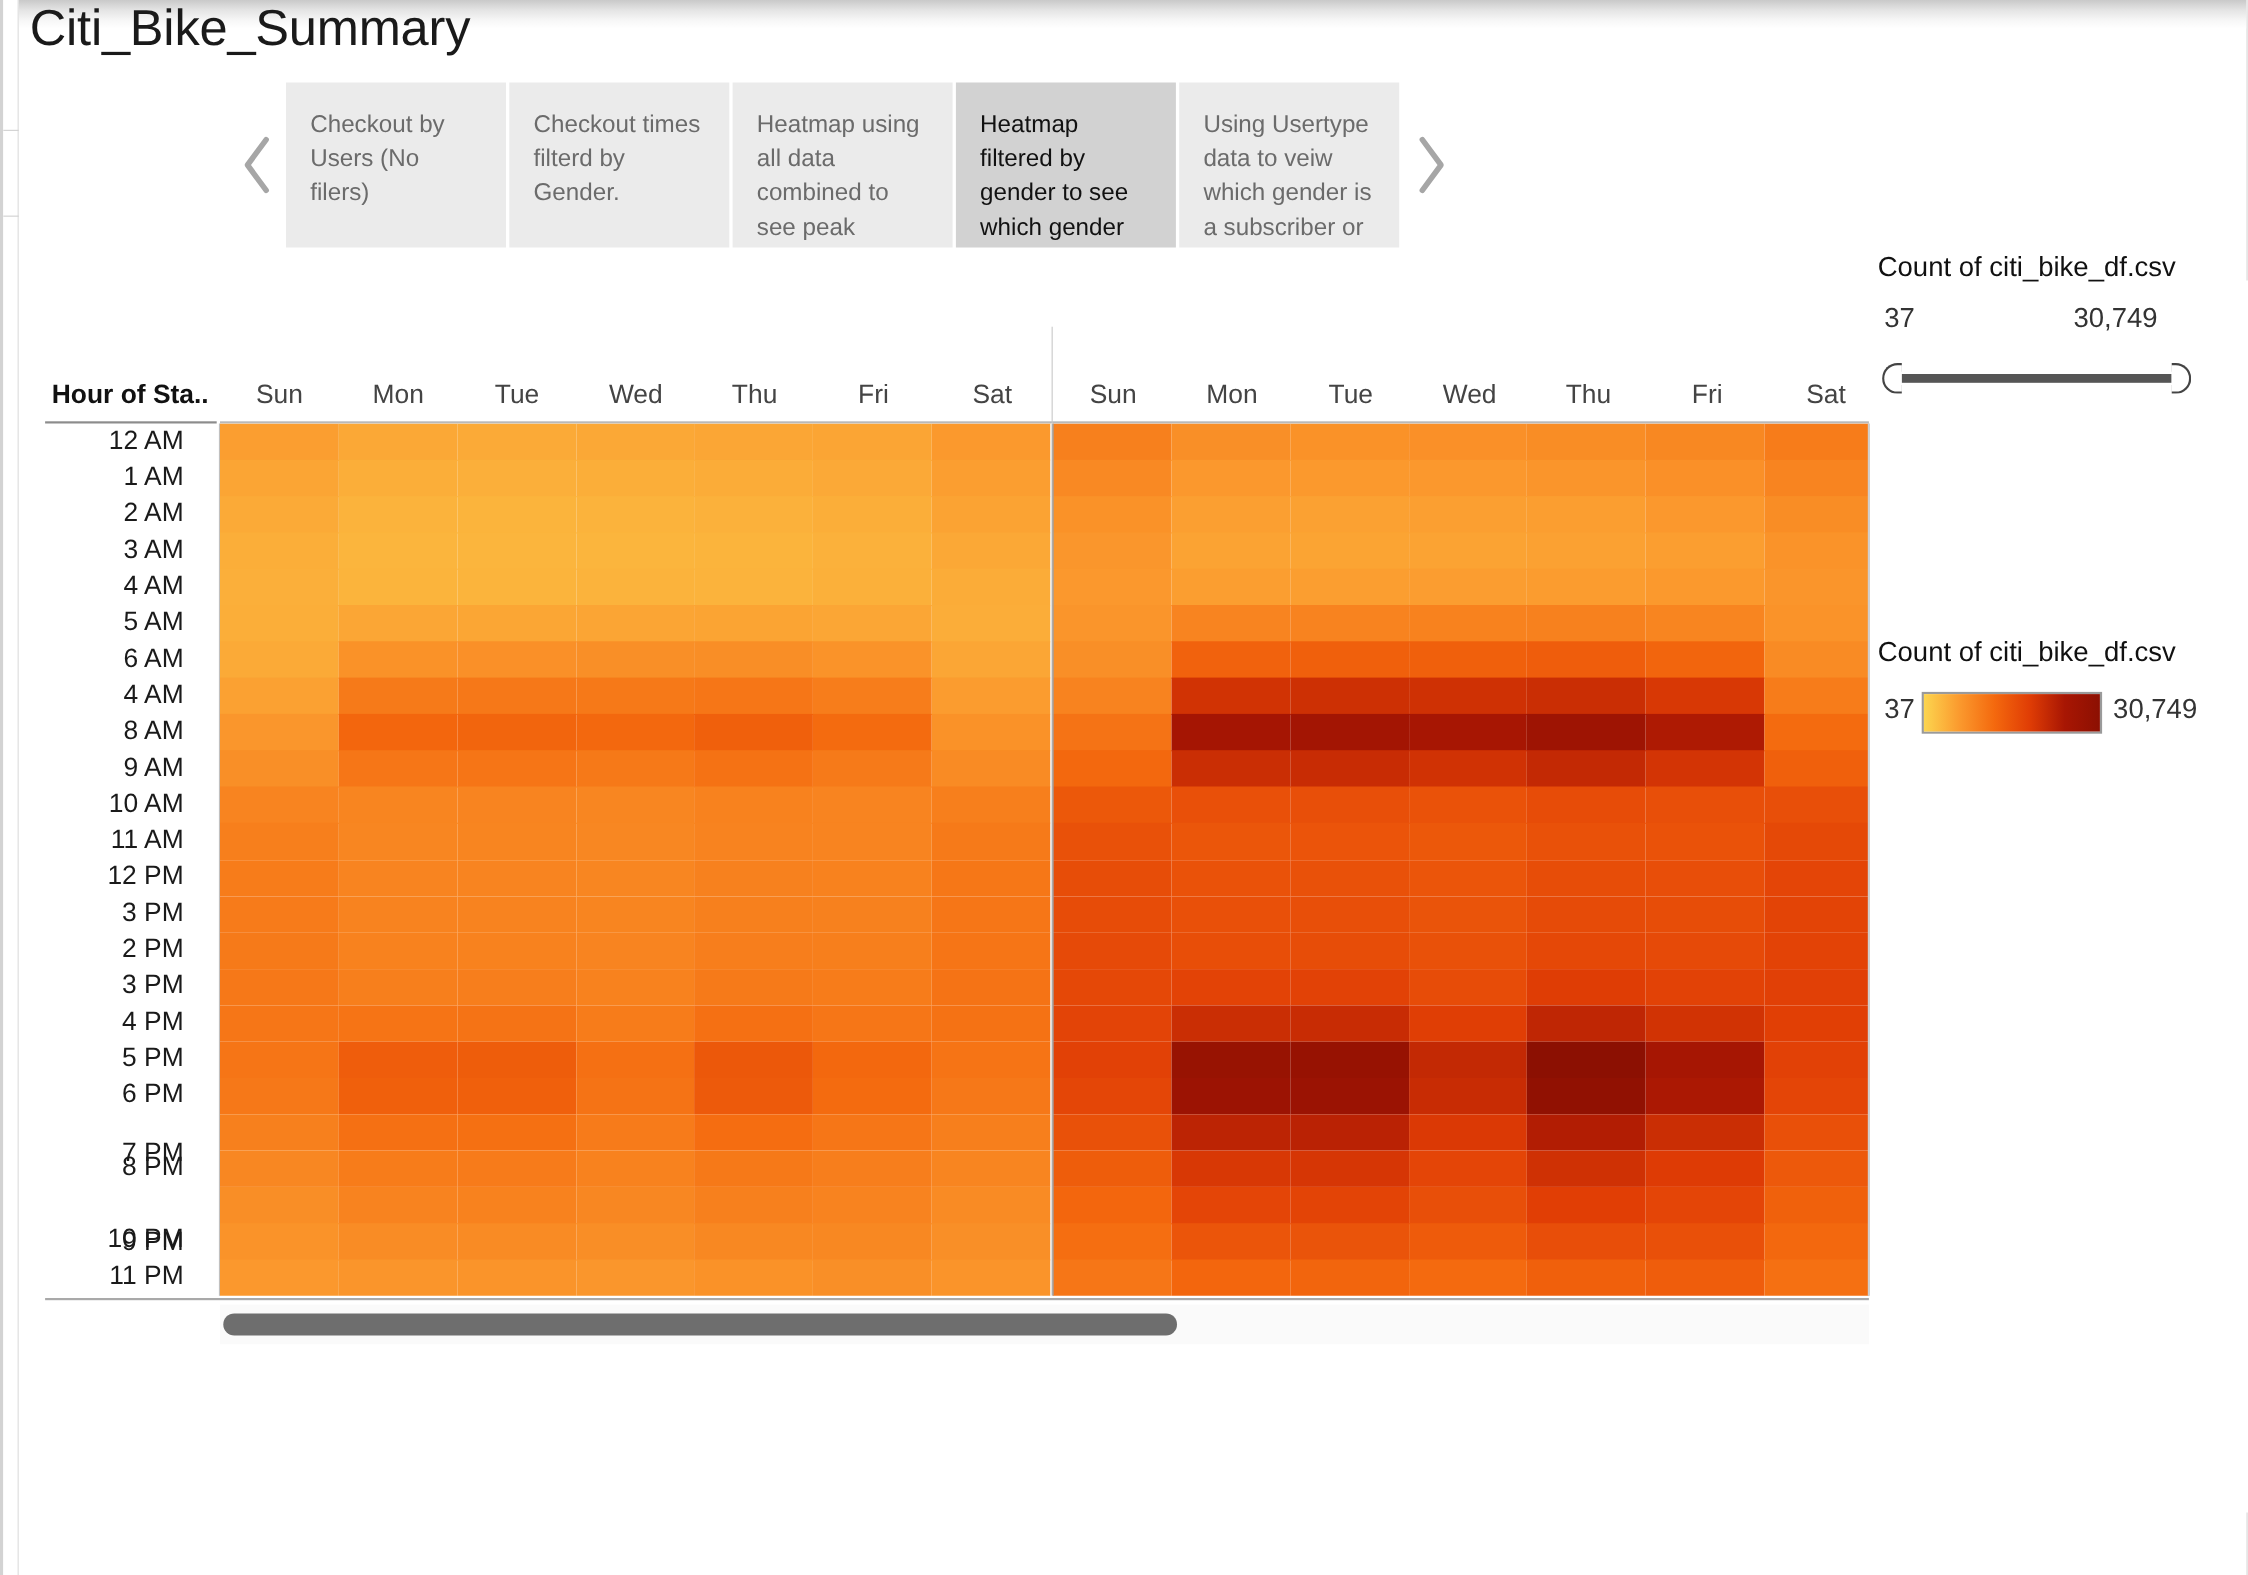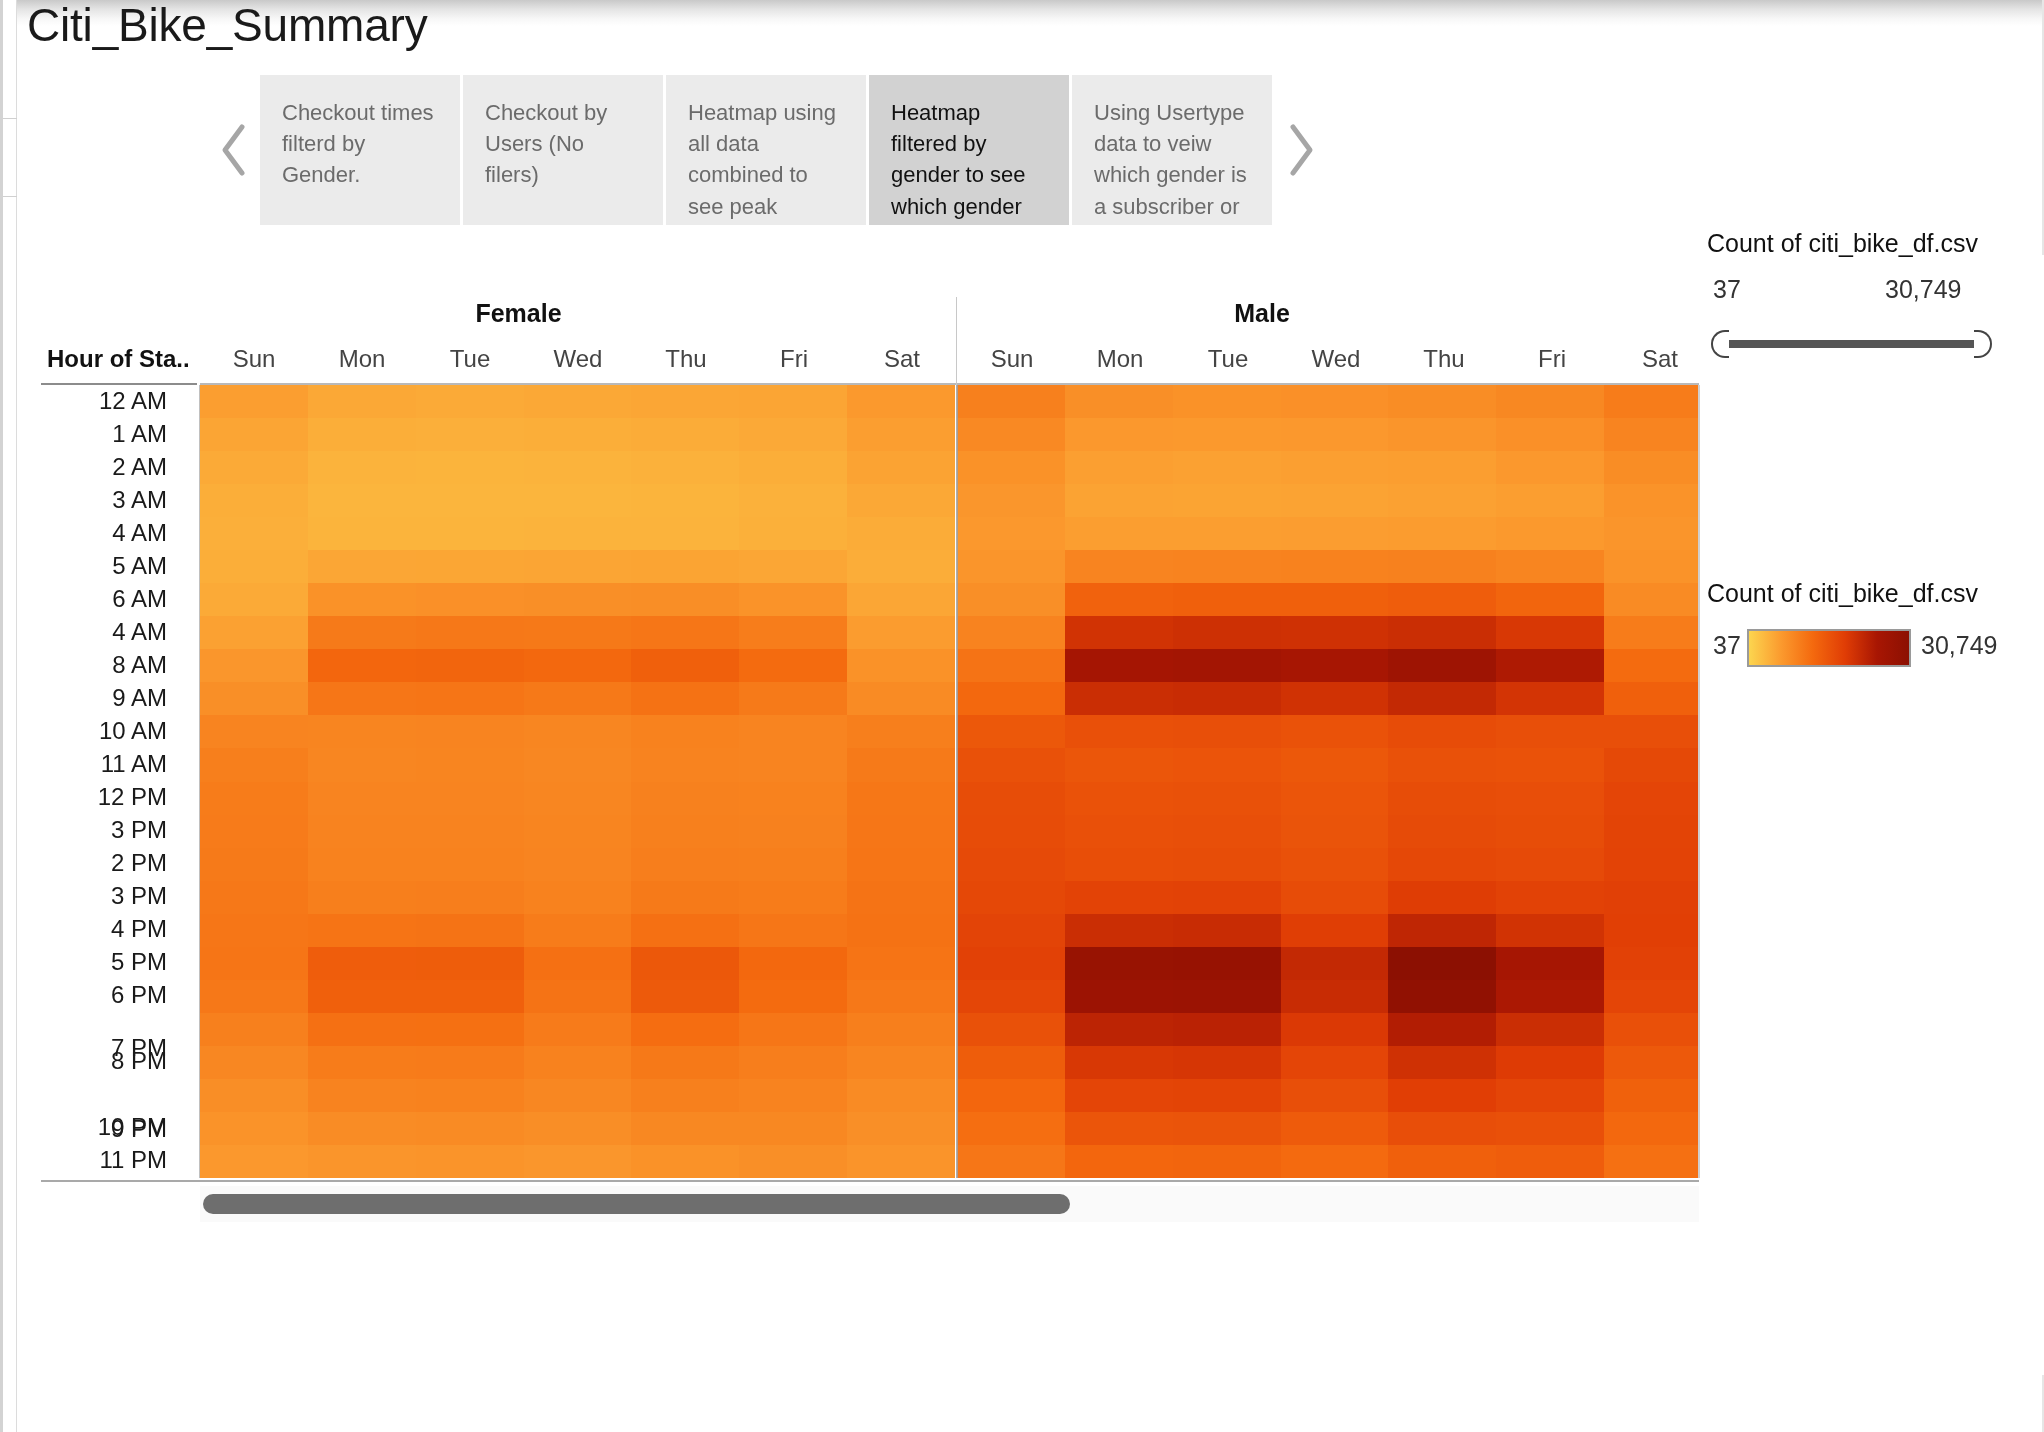--- a/index.html
+++ b/index.html
@@ -183,24 +183,24 @@
   <div id="page-title">Citi_Bike_Summary</div>
 
   <div id="story-nav">
     <div class="nav-arrow">
       <svg width="30" height="54" viewBox="0 0 30 54" aria-hidden="true">
         <polyline points="23,4 6,27 23,50" fill="none" stroke="#a6a6a6" stroke-width="5" stroke-linecap="round" stroke-linejoin="round"></polyline>
       </svg>
     </div>
 
     <div class="story-tab">
+      <div class="tab-text">Checkout by Users (No filers)</div>
+    </div>
+    <div class="story-tab">
       <div class="tab-text">Checkout times filterd by Gender.</div>
-    </div>
-    <div class="story-tab">
-      <div class="tab-text">Checkout by Users (No filers)</div>
     </div>
     <div class="story-tab">
       <div class="tab-text">Heatmap using all data combined to see peak points.</div>
     </div>
     <div class="story-tab active">
       <div class="tab-text">Heatmap filtered by gender to see which gender was more</div>
     </div>
     <div class="story-tab">
       <div class="tab-text">Using Usertype data to veiw which gender is a subscriber or one</div>
     </div>
@@ -208,24 +208,20 @@
     <div class="nav-arrow">
       <svg width="30" height="54" viewBox="0 0 30 54" aria-hidden="true">
         <polyline points="7,4 24,27 7,50" fill="none" stroke="#a6a6a6" stroke-width="5" stroke-linecap="round" stroke-linejoin="round"></polyline>
       </svg>
     </div>
   </div>
 
   <div id="viz">
 
 
-    <div id="gender-header">
-      <div class="gender-label" id="gender-female" style="left:0px; width:637px;">Female</div>
-      <div class="gender-label" id="gender-male" style="left:639px; width:846px;">Male</div>
-    </div>
 
     <div id="day-header">
       <div id="hour-col-head">Hour of Sta..</div>
       <div id="hour-head-underline"></div>
       <div id="grid-top-rule"></div>
       <div id="day-labels">
           <div class="day-label" style="left: 183px; width: 108px;">Sun</div>
           <div class="day-label" style="left: 291px; width: 108px;">Mon</div>
           <div class="day-label" style="left: 399px; width: 108px;">Tue</div>
           <div class="day-label" style="left: 507px; width: 108px;">Wed</div>

